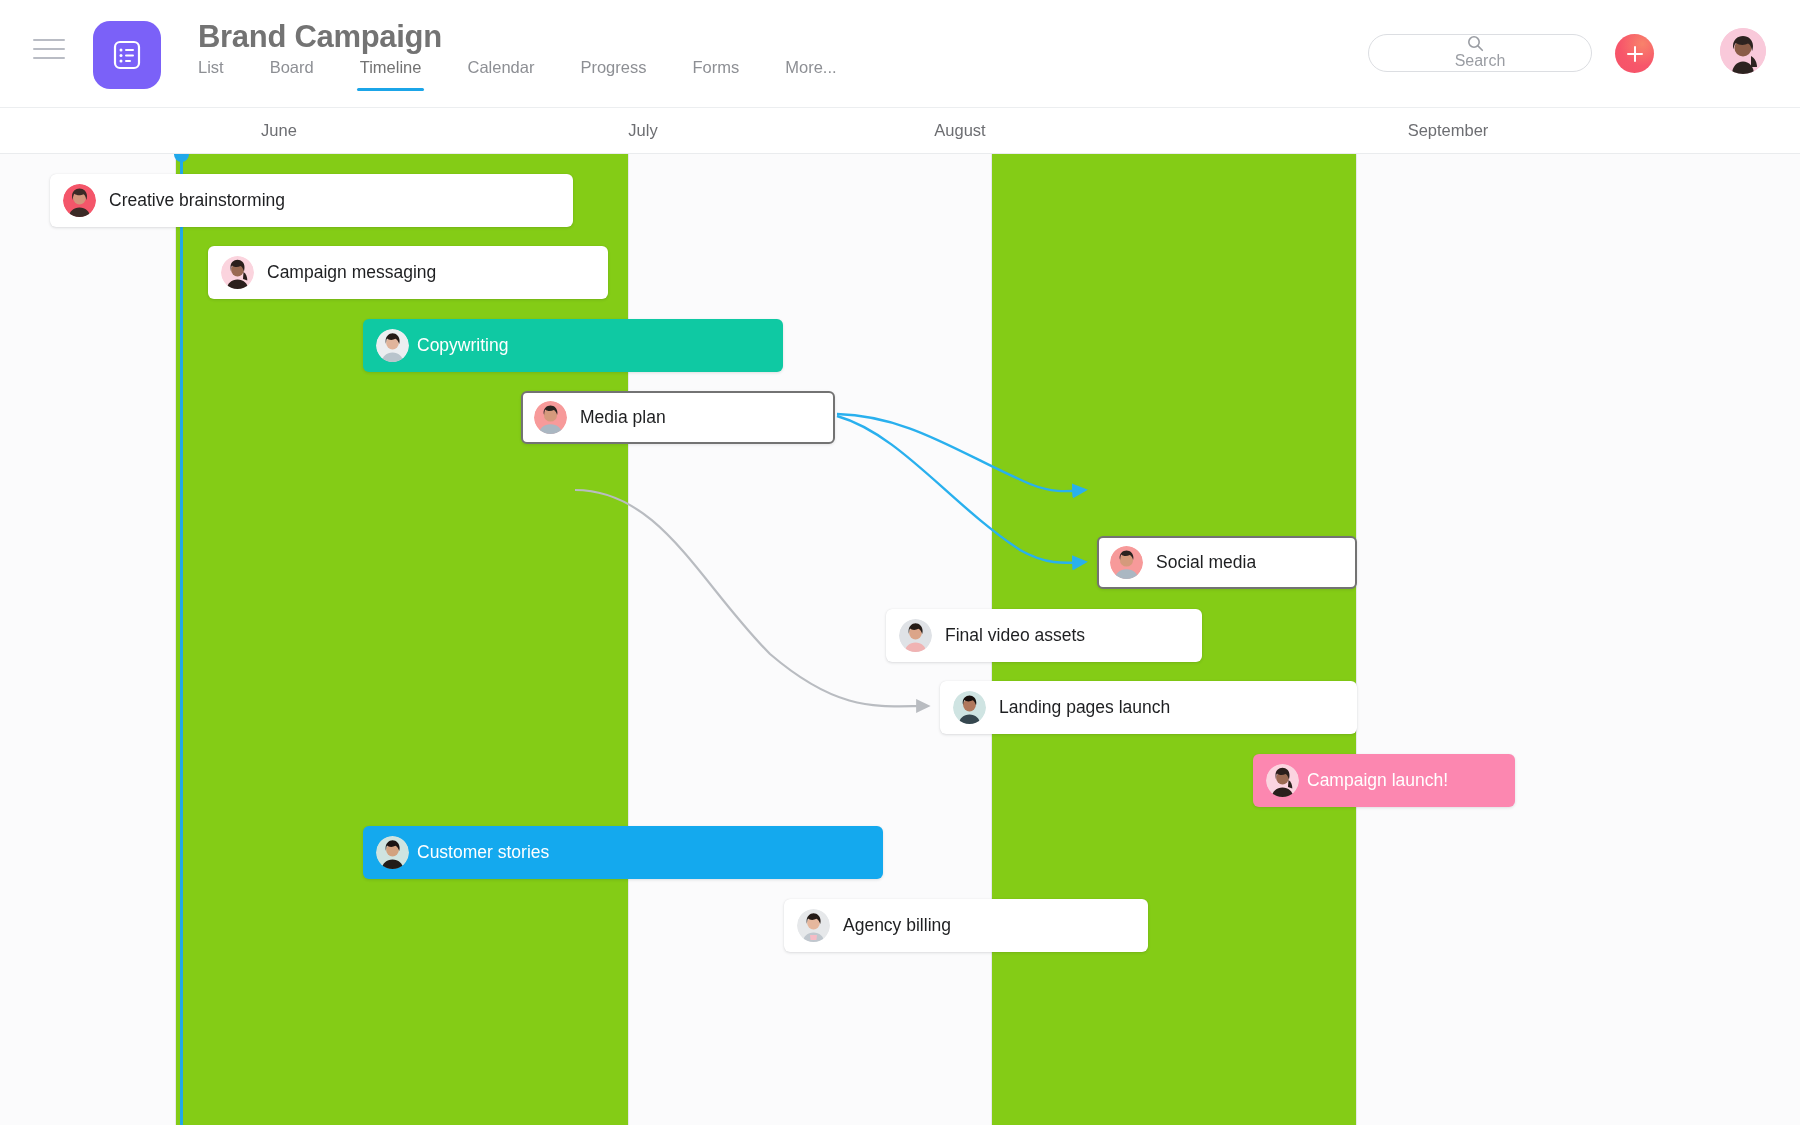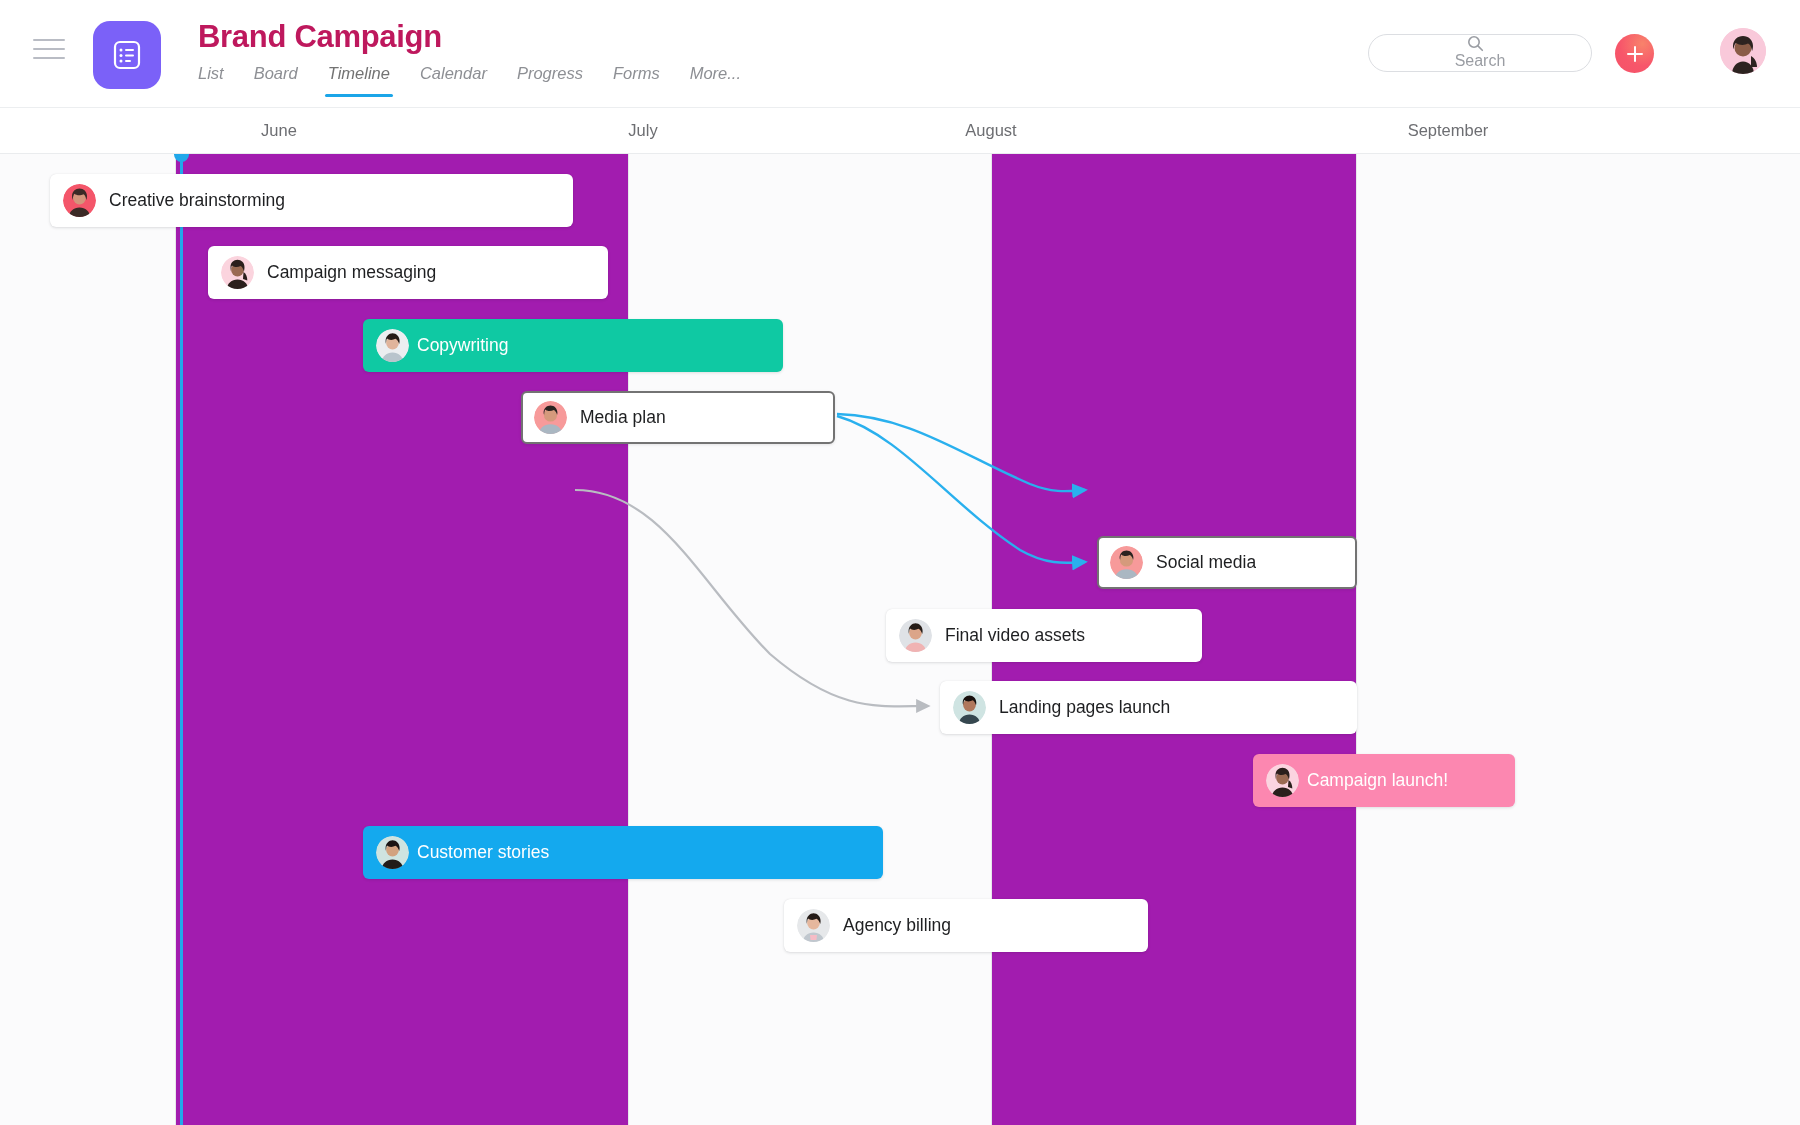--- a/index.html
+++ b/index.html
@@ -25,24 +25,24 @@
 
   .app-icon {
     position: absolute; left: 93px; top: 21px; width: 68px; height: 68px;
     border-radius: 17px; background: #7b61f8;
     display: flex; align-items: center; justify-content: center;
   }
   .app-icon svg { display: block; }
 
   .title-block { position: absolute; left: 198px; top: 18px; }
   .proj-title {
-    font-size: 31px; font-weight: 700; color: #be185d; letter-spacing: -0.3px;
+    font-size: 31px; font-weight: 700; color: #737373; letter-spacing: -0.3px;
     line-height: 38px; white-space: nowrap;
   }
-  .tabs { display: flex; gap: 0; margin-top: 6px; font-style: italic; }
+  .tabs { display: flex; gap: 16px; margin-top: 0; }
   .tab {
     position: relative; font-size: 16.5px; color: #8d8f94;
     padding: 2px 0 14px 0; margin-right: 30px; cursor: pointer; white-space: nowrap;
   }
   .tab:last-child { margin-right: 0; }
   .tab.active { color: #737373; }
   .tab.active::after {
     content: ""; position: absolute; left: -3px; right: -3px; bottom: 0;
     height: 3px; background: #1ba5e8; border-radius: 2px;
   }
@@ -81,21 +81,21 @@
     z-index: 30;
   }
   .month-label {
     position: absolute; top: 13px; font-size: 16.5px; color: #6d6e72;
     transform: translateX(-50%); white-space: nowrap;
   }
 
   
   .canvas {
     position: absolute; left: 0; top: 154px; width: 1800px; height: 971px;
-    background: #a21caf; overflow: hidden;
+    background: #84cc16; overflow: hidden;
   }
   .col-divider { position: absolute; top: 0; bottom: 0; width: 1px; background: #e6e8ea; }
   .col-shade { position: absolute; top: 0; bottom: 0; background: #fbfbfc; }
 
   .today-line {
     position: absolute; top: 0; bottom: 0; width: 3px; background: #21a8ea; z-index: 6;
   }
   .today-dot {
     position: absolute; width: 15px; height: 15px; border-radius: 50%;
     background: #21a8ea; z-index: 7;
@@ -188,21 +188,21 @@
         <circle cx="23" cy="20" r="8.5" fill="#8a5c47"></circle>
         <path d="M13 18c0-6 4.5-10 10-10s10 4 10 10c0 3-1 5-1 5s-.6-6-4-7.5c-3 2-9 2-12-.5-2 1.5-2.4 6-2.4 6S13 21 13 18z" fill="#2d2320"></path>
         <path d="M31 28c4 2 6 7 6 11h-6z" fill="#2d2320"></path>
       </svg>
     </div>
   </div>
 
   <div class="tl-header">
     <div class="month-label" style="left:279px">June</div>
     <div class="month-label" style="left:643px">July</div>
-    <div class="month-label" style="left:991px">August</div>
+    <div class="month-label" style="left:960px">August</div>
     <div class="month-label" style="left:1448px">September</div>
   </div>
 
   <div class="canvas">
 
     <div class="col-shade" style="left:0;width:175px"></div>
     <div class="col-shade" style="left:628px;width:363px"></div>
     <div class="col-shade" style="left:1356px;width:444px"></div>
 
     <div class="col-divider" style="left:175px"></div>

